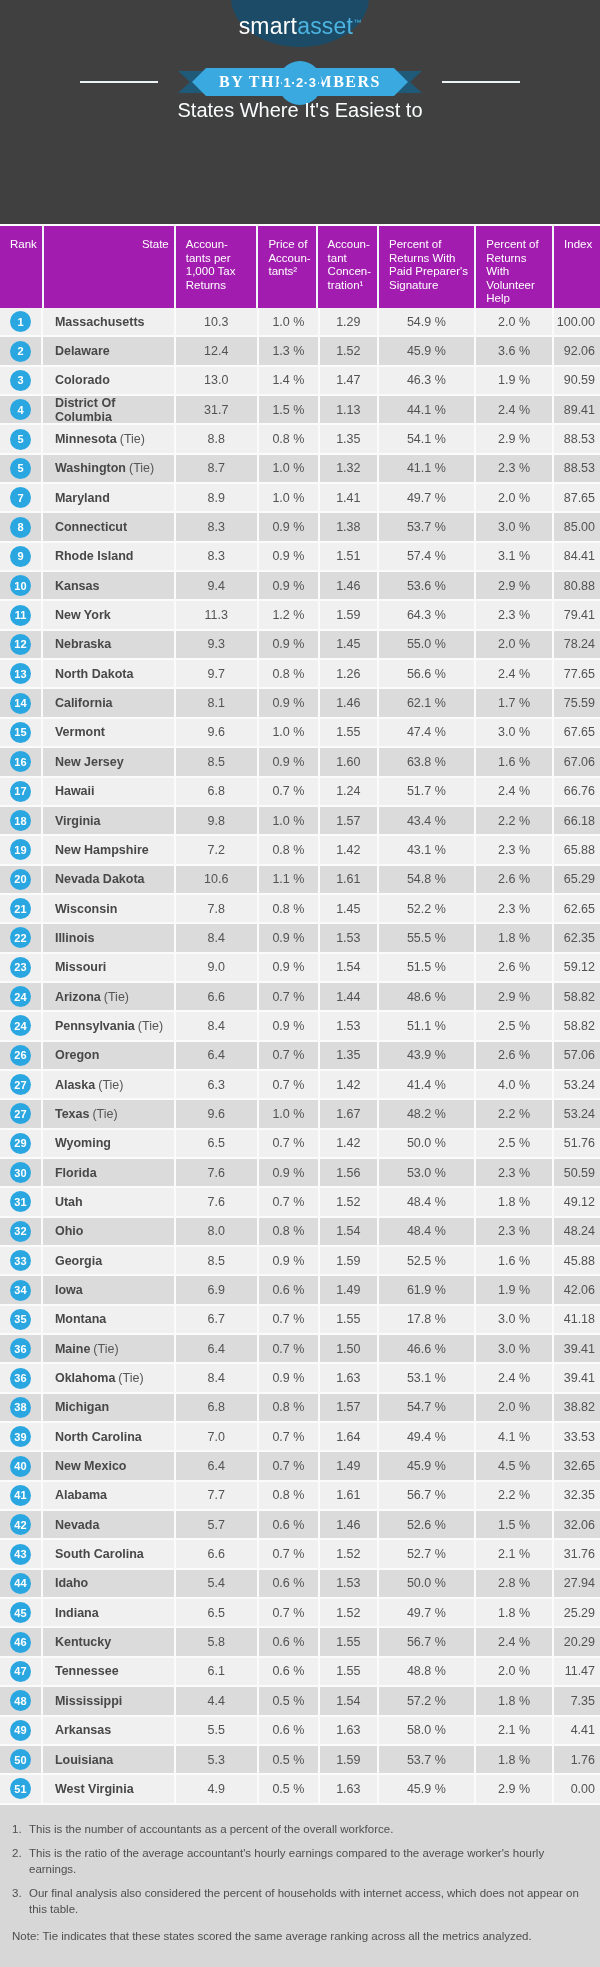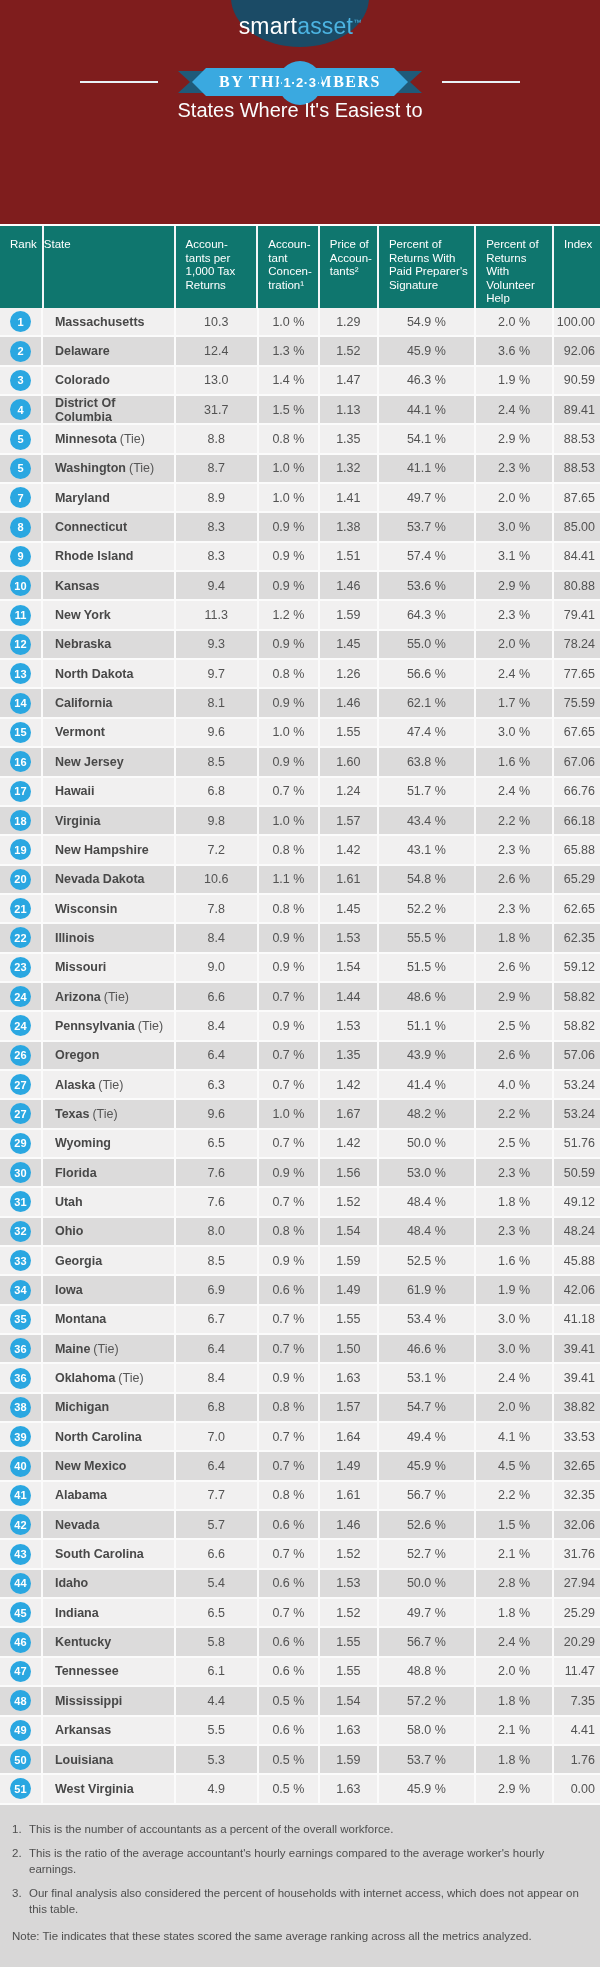--- a/index.html
+++ b/index.html
@@ -2,21 +2,21 @@
 <html><head>
 <meta charset="utf-8">
 <style>
   html,body{margin:0;padding:0;background:#fff;}
   .page{
     width:600px;height:1967px;position:relative;overflow:hidden;
     font-family:"Liberation Sans","DejaVu Sans",sans-serif;
     -webkit-font-smoothing:antialiased;
   }
   
-  .hero{position:relative;width:600px;height:224px;background:#7f1d1d;overflow:hidden;}
+  .hero{position:relative;width:600px;height:224px;background:#404040;overflow:hidden;}
   .logo-ellipse{position:absolute;left:231px;top:-52px;width:138px;height:99px;border-radius:50%;background:#1b4b66;}
   .logo{position:absolute;left:0;right:0;top:13px;text-align:center;font-size:23px;color:#fff;letter-spacing:.2px;}
   .logo .part2{color:#4cb4e2;}
   .logo .tm{color:#4cb4e2;font-size:8px;vertical-align:super;}
   .rule{position:absolute;top:81px;width:78px;height:2px;background:#e9f2f7;}
   .rule.left{left:80px;} .rule.right{left:442px;}
   .fold{position:absolute;top:71px;width:40px;height:22px;background:#1f5a79;}
   .fold.left{left:178px;clip-path:polygon(0 0,100% 0,100% 100%,0 100%,12px 50%);}
   .fold.right{left:382px;clip-path:polygon(0 0,100% 0,calc(100% - 12px) 50%,100% 100%,0 100%);}
   .band{
@@ -28,28 +28,28 @@
   .badge-circle{
     position:absolute;left:278px;top:61px;width:44px;height:44px;border-radius:50%;background:#3aa9e0;
     display:flex;flex-direction:row;align-items:center;justify-content:center;gap:2px;
   }
   .dash{height:2px;background:rgba(255,255,255,.85);border-radius:1px;}
   .dash.s{width:11px;} .dash.b{width:18px;}
   .badge-circle .num{font-size:13px;font-weight:700;color:#fff;letter-spacing:.5px;line-height:14px;}
   .title1{position:absolute;left:0;right:0;top:99px;text-align:center;font-size:20px;font-weight:300;color:#fafdfe;}
   .title2{position:absolute;left:0;right:0;top:133px;text-align:center;font-size:41px;font-weight:300;color:#fafdfe;letter-spacing:.5px;}
   
-  .thead{display:flex;width:600px;height:84px;background:#0f766e;border-top:2px solid #fdfdfd;box-sizing:border-box;}
+  .thead{display:flex;width:600px;height:84px;background:#a21caf;border-top:2px solid #fdfdfd;box-sizing:border-box;}
   .th{box-sizing:border-box;border-right:2px solid #f3f6f8;padding:12px 5px 0 10px;
       font-size:11.5px;line-height:13.5px;color:#fff;}
   .th:last-child{border-right:none;}
   
   .w-rank{width:44px;} .w-state{width:136px;} .w-acc{width:85px;} .w-conc{width:63px;}
   .w-price{width:60px;} .w-paid{width:100px;} .w-vol{width:80px;} .w-index{width:47px;}
-  .th.w-state{padding-left:0;}
+  .th.w-state{padding-left:8px;text-align:right;}
   
   .rows{width:600px;}
   .row{display:flex;width:600px;height:29.35px;box-sizing:border-box;border-bottom:2px solid #fbfbfb;}
   .row.odd{background:#f1f0f0;} .row.even{background:#dcdbdb;}
   .cell{box-sizing:border-box;border-right:2px solid #fbfbfb;display:flex;align-items:center;
         font-size:12.5px;color:#535353;}
   .cell:last-child{border-right:none;}
   .cell.center{justify-content:center;}
   .c-rank{justify-content:center;}
   .rank-badge{width:21px;height:21px;border-radius:50%;background:#2aa7e1;color:#fff;
@@ -91,22 +91,22 @@
       <div class="dash s"></div>
     </div>
 
     <div class="title1">States Where It's Easiest to</div>
   </div>
 
   <div class="thead">
     <div class="th w-rank">Rank</div>
     <div class="th w-state">State</div>
     <div class="th w-acc">Accoun-tants per 1,000 Tax Returns</div>
+    <div class="th w-price">Price of Accoun-tants²</div>
     <div class="th w-conc">Accoun-tant Concen-tration¹</div>
-    <div class="th w-price">Price of Accoun-tants²</div>
     <div class="th w-paid">Percent of Returns With Paid Preparer's Signature</div>
     <div class="th w-vol">Percent of Returns With Volunteer Help</div>
     <div class="th w-index">Index</div>
   </div>
 
   <div class="rows" id="rows">
     <div class="row odd">
       <div class="cell c-rank w-rank">
         <div class="rank-badge">1</div>
       </div>
@@ -654,21 +654,21 @@
       <div class="cell c-rank w-rank">
         <div class="rank-badge">35</div>
       </div>
       <div class="cell c-state w-state">
         <span class="state-name">Montana</span>
 
       </div>
       <div class="cell center w-acc">6.7</div>
       <div class="cell center w-conc">0.7 %</div>
       <div class="cell center w-price">1.55</div>
-      <div class="cell center w-paid">53.4 %</div>
+      <div class="cell center w-paid">17.8 %</div>
       <div class="cell center w-vol">3.0 %</div>
       <div class="cell c-index w-index">41.18</div>
     </div>
 
     <div class="row even">
       <div class="cell c-rank w-rank">
         <div class="rank-badge">36</div>
       </div>
       <div class="cell c-state w-state">
         <span class="state-name">Maine</span>

